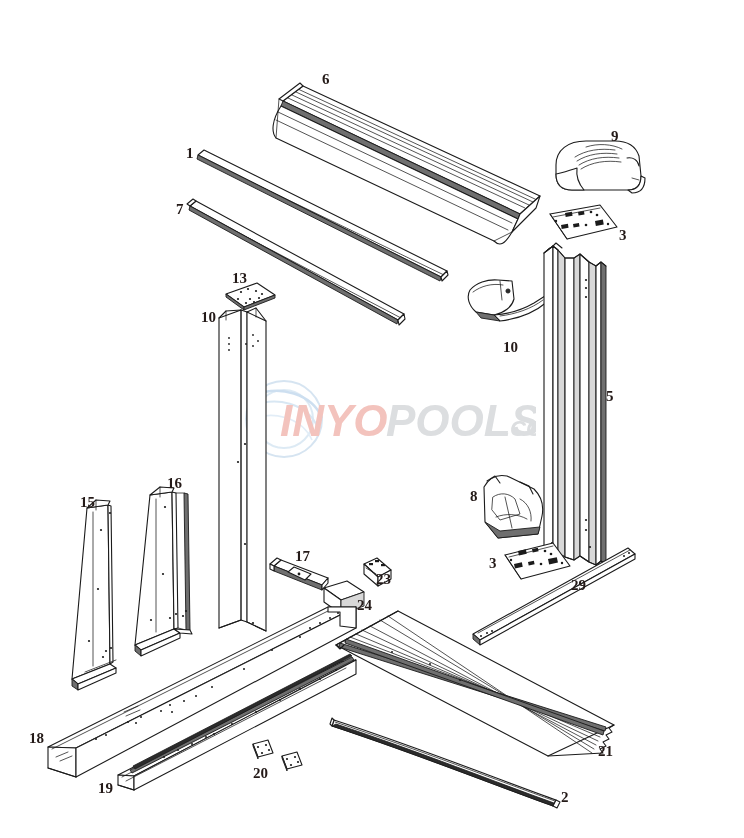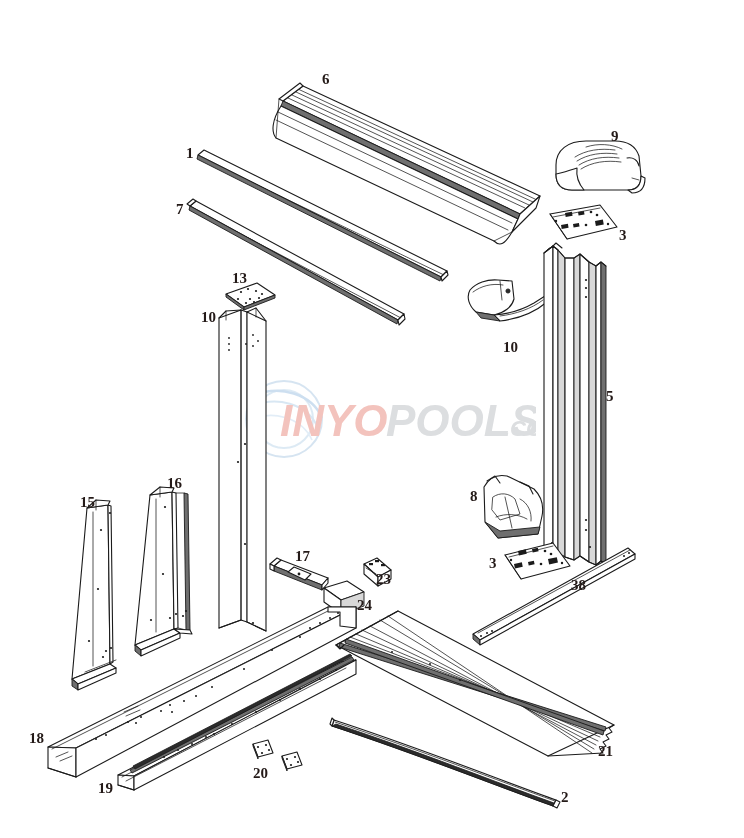--- a/index.html
+++ b/index.html
@@ -487,20 +487,20 @@
   <div class="callout" style="left:201px; top:310px;">10</div>
   <div class="callout" style="left:503px; top:328px;margin-top:12px;">10</div>
   <div class="callout" style="left:606px; top:389px;">5</div>
   <div class="callout" style="left:167px; top:476px;">16</div>
   <div class="callout" style="left:80px;  top:495px;">15</div>
   <div class="callout" style="left:470px; top:489px;">8</div>
   <div class="callout" style="left:295px; top:549px;text-align:right;">17</div>
   <div class="callout" style="left:489px; top:556px;">3</div>
   <div class="callout" style="left:376px; top:572px;">23</div>
   <div class="callout" style="left:357px; top:598px;">24</div>
-  <div class="callout" style="left:571px; top:578px;">38</div>
+  <div class="callout" style="left:571px; top:578px;">29</div>
   <div class="callout" style="left:29px;  top:731px;">18</div>
   <div class="callout" style="left:98px;  top:769px;margin-top:12px;">19</div>
   <div class="callout" style="left:253px; top:766px;">20</div>
   <div class="callout" style="left:598px; top:744px;">21</div>
   <div class="callout" style="left:561px; top:790px;">2</div>
 
 </div>
 
 </body></html>

